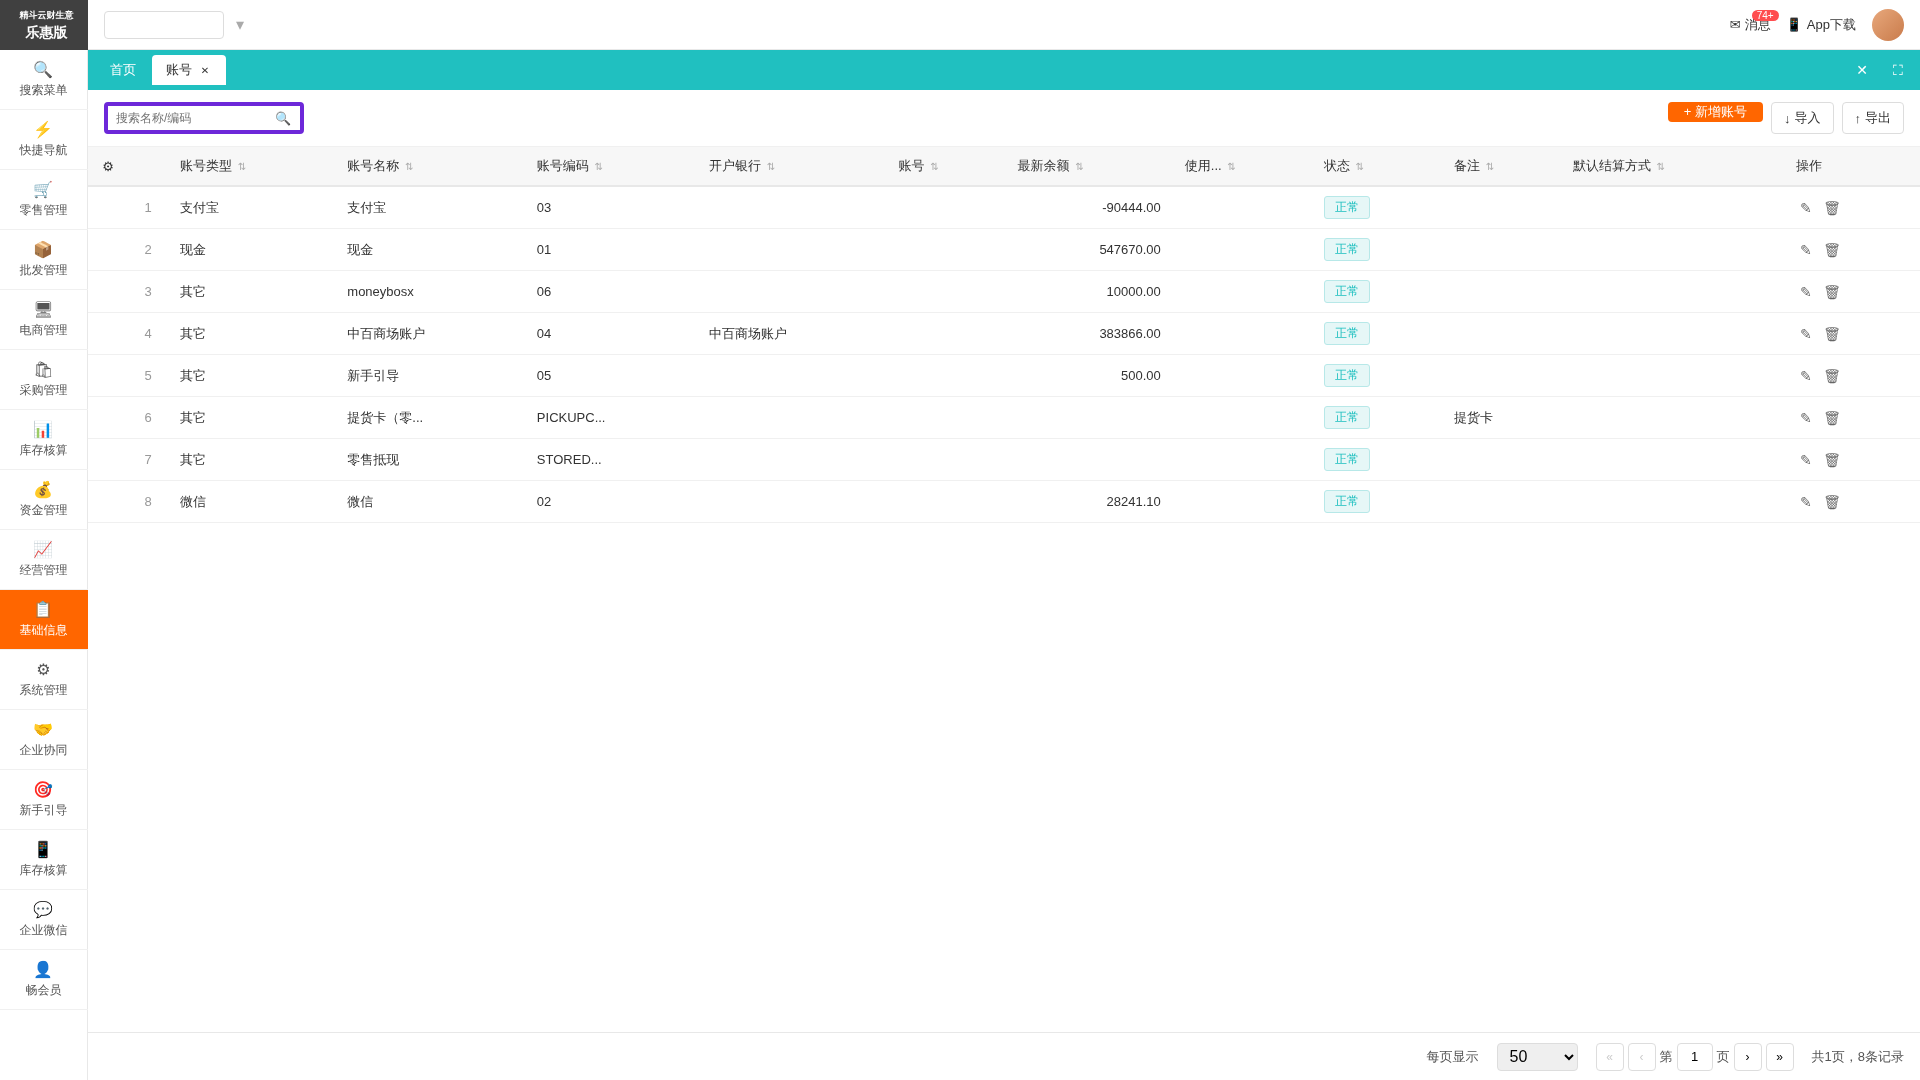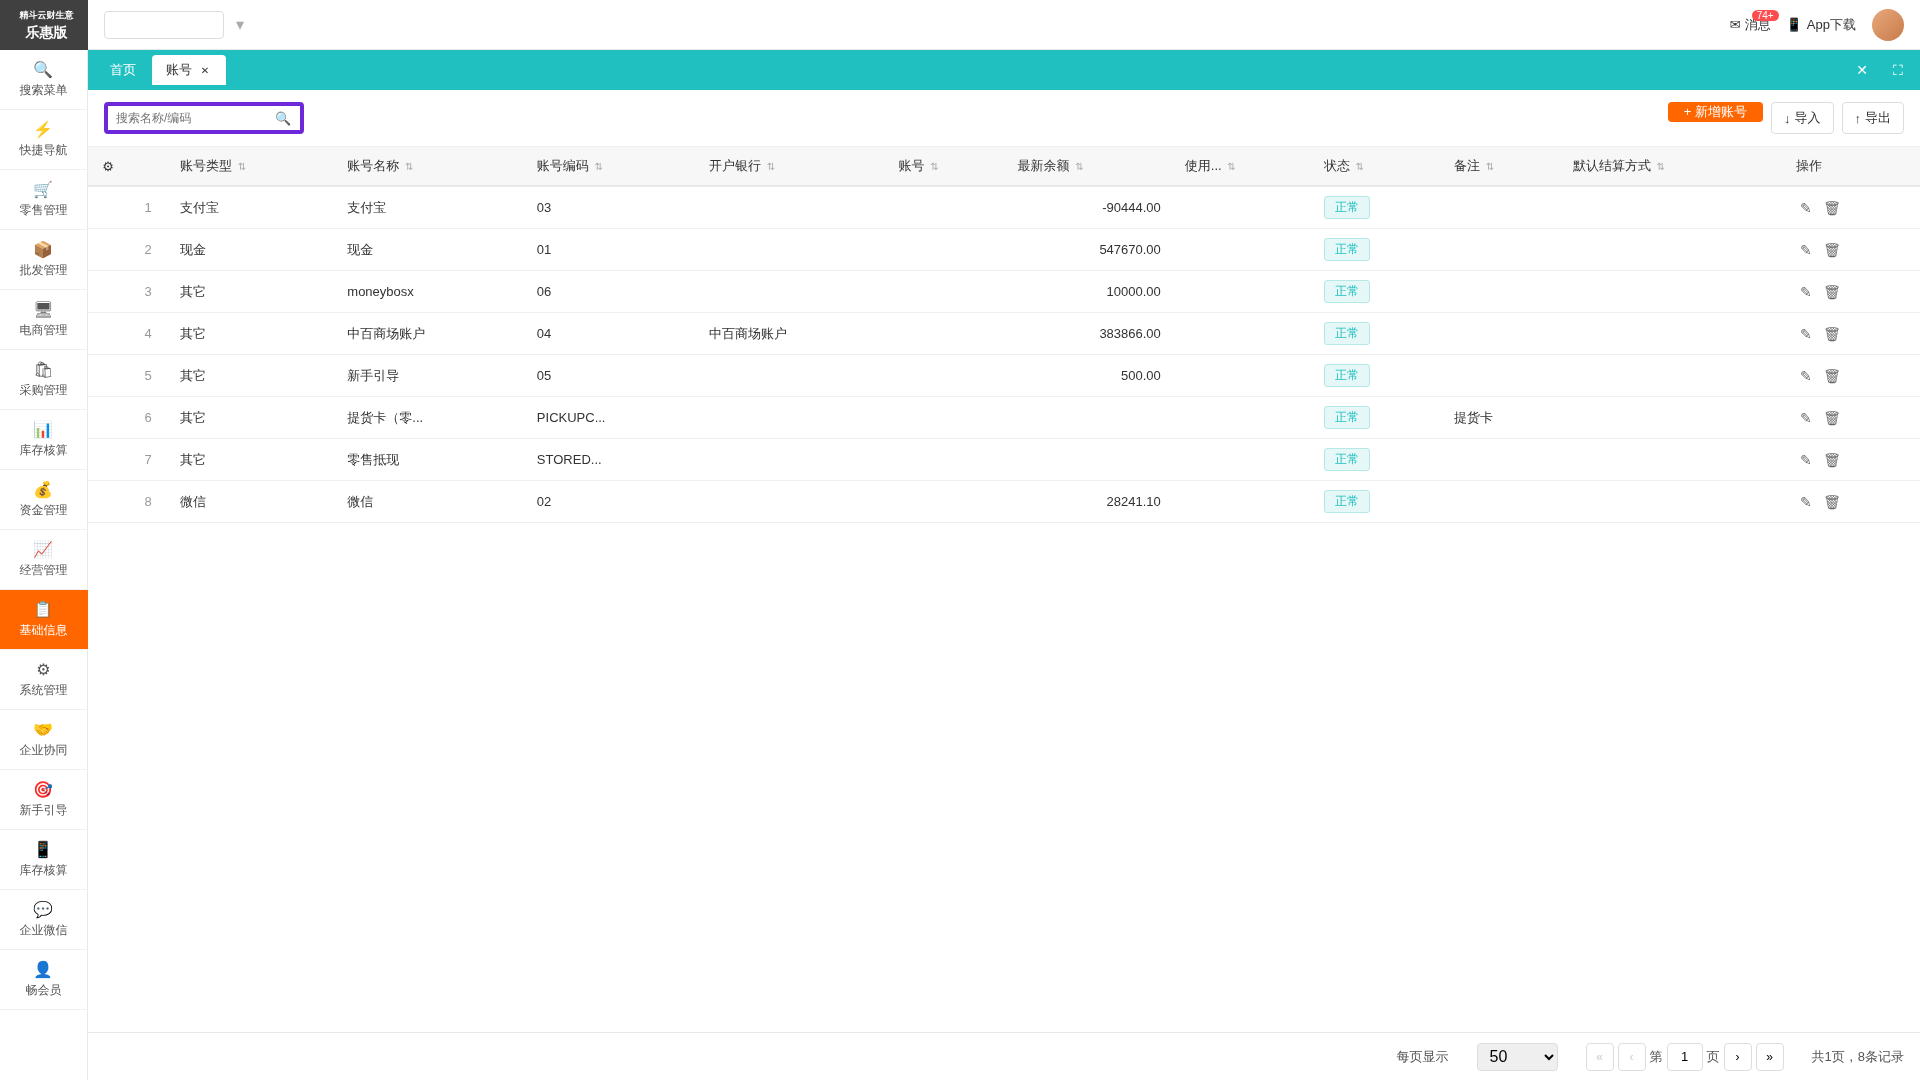--- a/index.html
+++ b/index.html
@@ -265,21 +265,21 @@
     }
 
     
     .footer {
       height: 48px;
       border-top: 1px solid #e8e8e8;
       display: flex;
       align-items: center;
       justify-content: flex-end;
       padding: 16px 16px;
-      gap: 28px;
+      gap: 18px;
       font-size: 13px;
       color: #555;
     }
     .page-size-select {
       border: 1px solid #ddd;
       border-radius: 4px;
       padding: 2px 24px 2px 8px;
       height: 28px;
       font-size: 16px;
       cursor: pointer;

